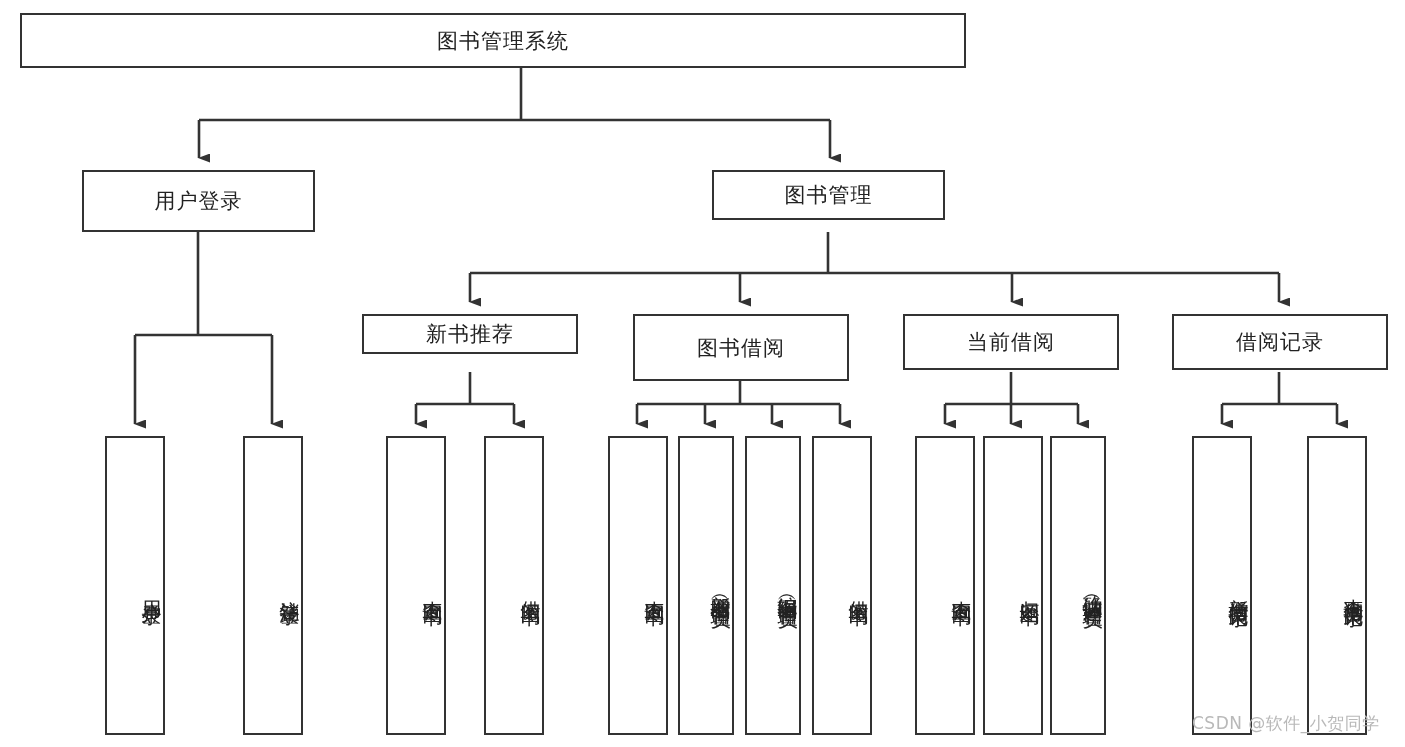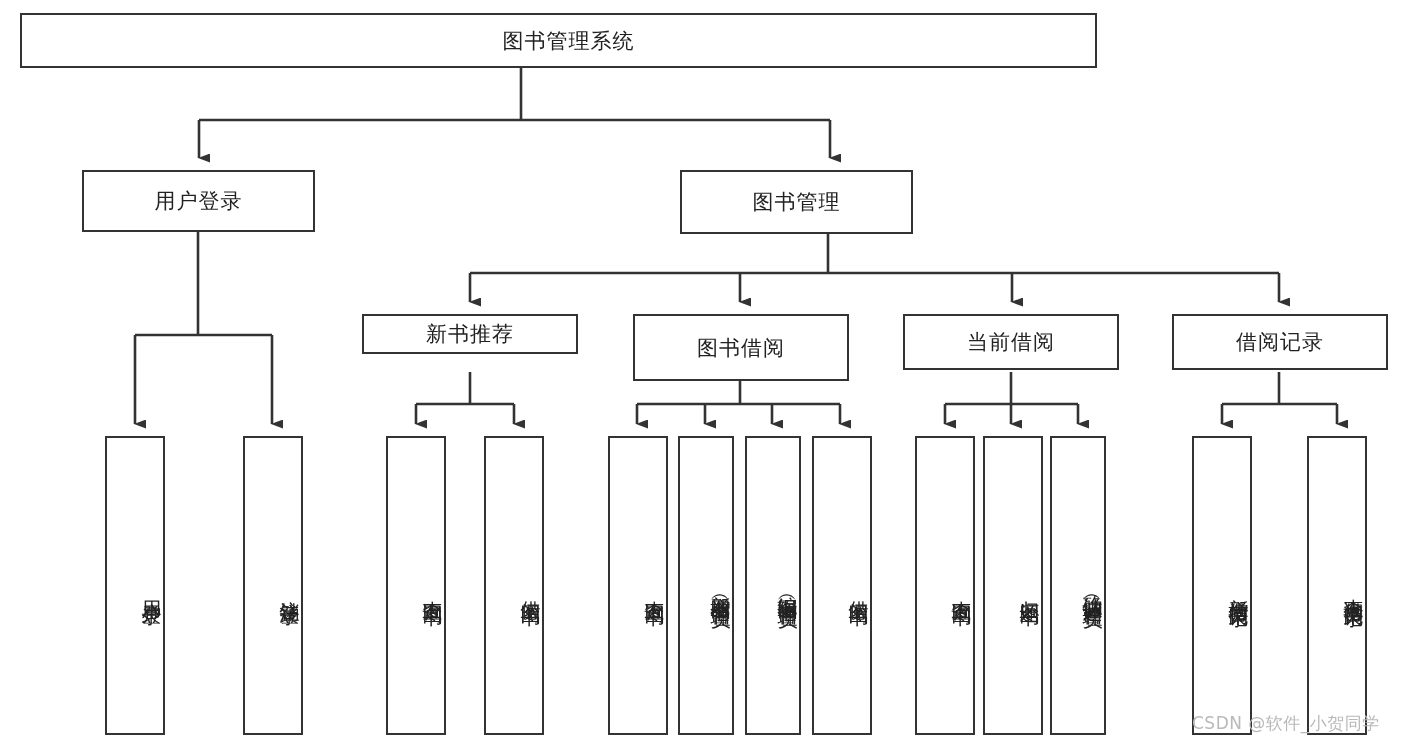--- a/index.html
+++ b/index.html
@@ -94,24 +94,24 @@
       <path d="M1011,404 L1011,424" marker-end="url(#arrow)"></path>
       <path d="M1078,404 L1078,424" marker-end="url(#arrow)"></path>
 
       <path d="M1279,372 L1279,404"></path>
       <path d="M1222,404 L1337,404"></path>
       <path d="M1222,404 L1222,424" marker-end="url(#arrow)"></path>
       <path d="M1337,404 L1337,424" marker-end="url(#arrow)"></path>
     </g>
   </svg>
 
-  <div class="node horiz" style="left:20px;top:13px;width:1077px;height:55px;padding-left:20px;">图书管理系统</div>
+  <div class="node horiz" style="left:20px;top:13px;width:946px;height:55px;padding-left:20px;">图书管理系统</div>
 
   <div class="node horiz" style="left:82px;top:170px;width:233px;height:62px;">用户登录</div>
-  <div class="node horiz" style="left:680px;top:170px;width:233px;height:64px;">图书管理</div>
+  <div class="node horiz" style="left:712px;top:170px;width:233px;height:50px;">图书管理</div>
 
   <div class="node horiz" style="left:362px;top:314px;width:216px;height:40px;">新书推荐</div>
   <div class="node horiz" style="left:633px;top:314px;width:216px;height:67px;">图书借阅</div>
   <div class="node horiz" style="left:903px;top:314px;width:216px;height:56px;">当前借阅</div>
   <div class="node horiz" style="left:1172px;top:314px;width:216px;height:56px;">借阅记录</div>
 
   <div class="node vert" style="left:105px;top:436px;width:60px;height:299px;">用户登录</div>
   <div class="node vert" style="left:243px;top:436px;width:60px;height:299px;">注销登录</div>
 
   <div class="node vert" style="left:386px;top:436px;width:60px;height:299px;">查询图书</div>

